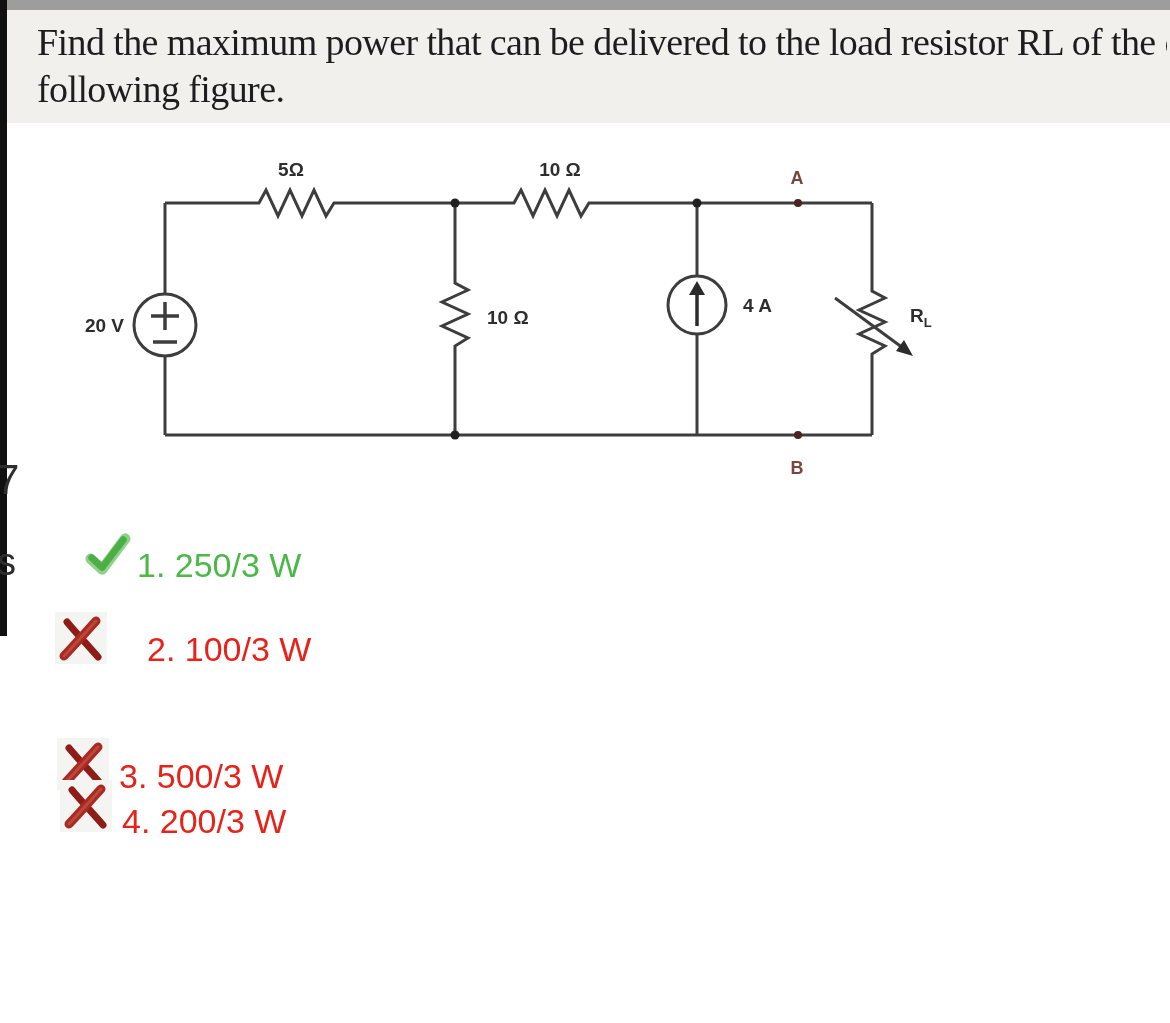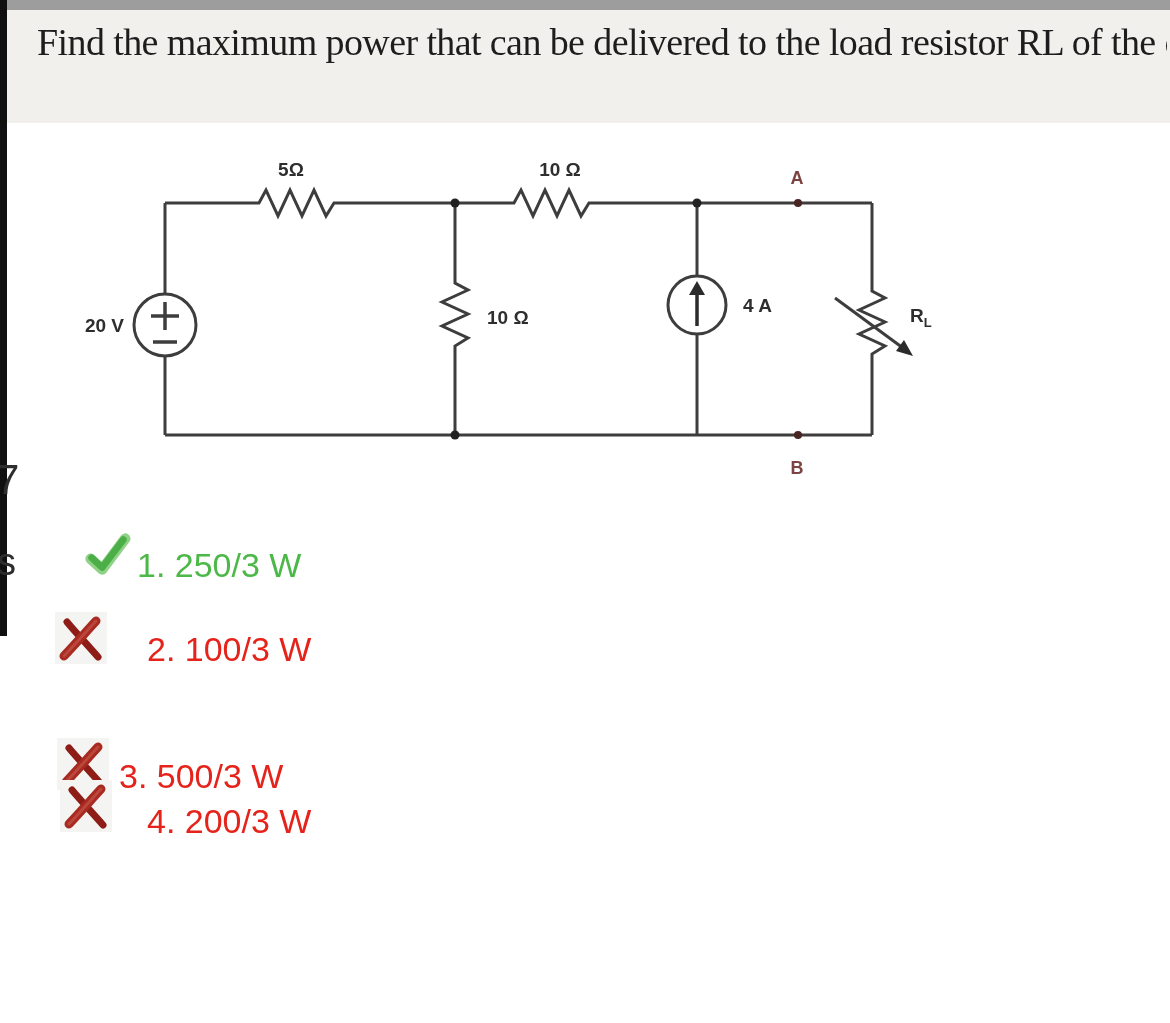--- a/index.html
+++ b/index.html
@@ -26,31 +26,32 @@
   .option-row { position:absolute; display:flex; align-items:flex-end; }
   .opt-icon { flex:0 0 auto; }
   .opt-text { font-size:34px; line-height:1; white-space:nowrap; }
   .opt-correct .opt-text { color:#4cb848; margin-left:6px; margin-bottom:-4px; }
   .opt-wrong .opt-text { color:#e5231b; margin-left:10px; }
   .row-1 { left:83px; top:530px; }
   .row-2 { left:55px; top:612px; }
   .row-2 .opt-text { margin-bottom:-2px;margin-left:40px; }
   .row-3 { left:57px; top:738px; }
   .row-3 .opt-text { margin-bottom:-3px; }
-  .row-4 { left:60px; top:780px;gap:25px; }
+  .row-4 { left:60px; top:780px; }
   .row-4 .opt-text { margin-bottom:-6px; }
 </style>
 </head>
 <body>
 
 <div class="left-strip"></div>
 <div class="top-bar"></div>
 
 <div class="question-strip">
   <div class="q-line q1">Find the maximum power that can be delivered to the load resistor RL of the c</div>
+  <div class="q-line q2">following figure.</div>
 </div>
 
 <div class="margin-frag frag-7">7</div>
 <div class="margin-frag frag-s">s</div>
 
 <svg class="circuit-svg" width="920" height="360" viewBox="0 0 920 360">
 
   <g stroke="#3d3d3d" stroke-width="3" fill="none">
     <path d="M105 63 H190"></path>
     <polyline points="190,63 199,63 206,50 218,76 230,50 242,76 254,50 266,76 274,63 285,63"></polyline>

